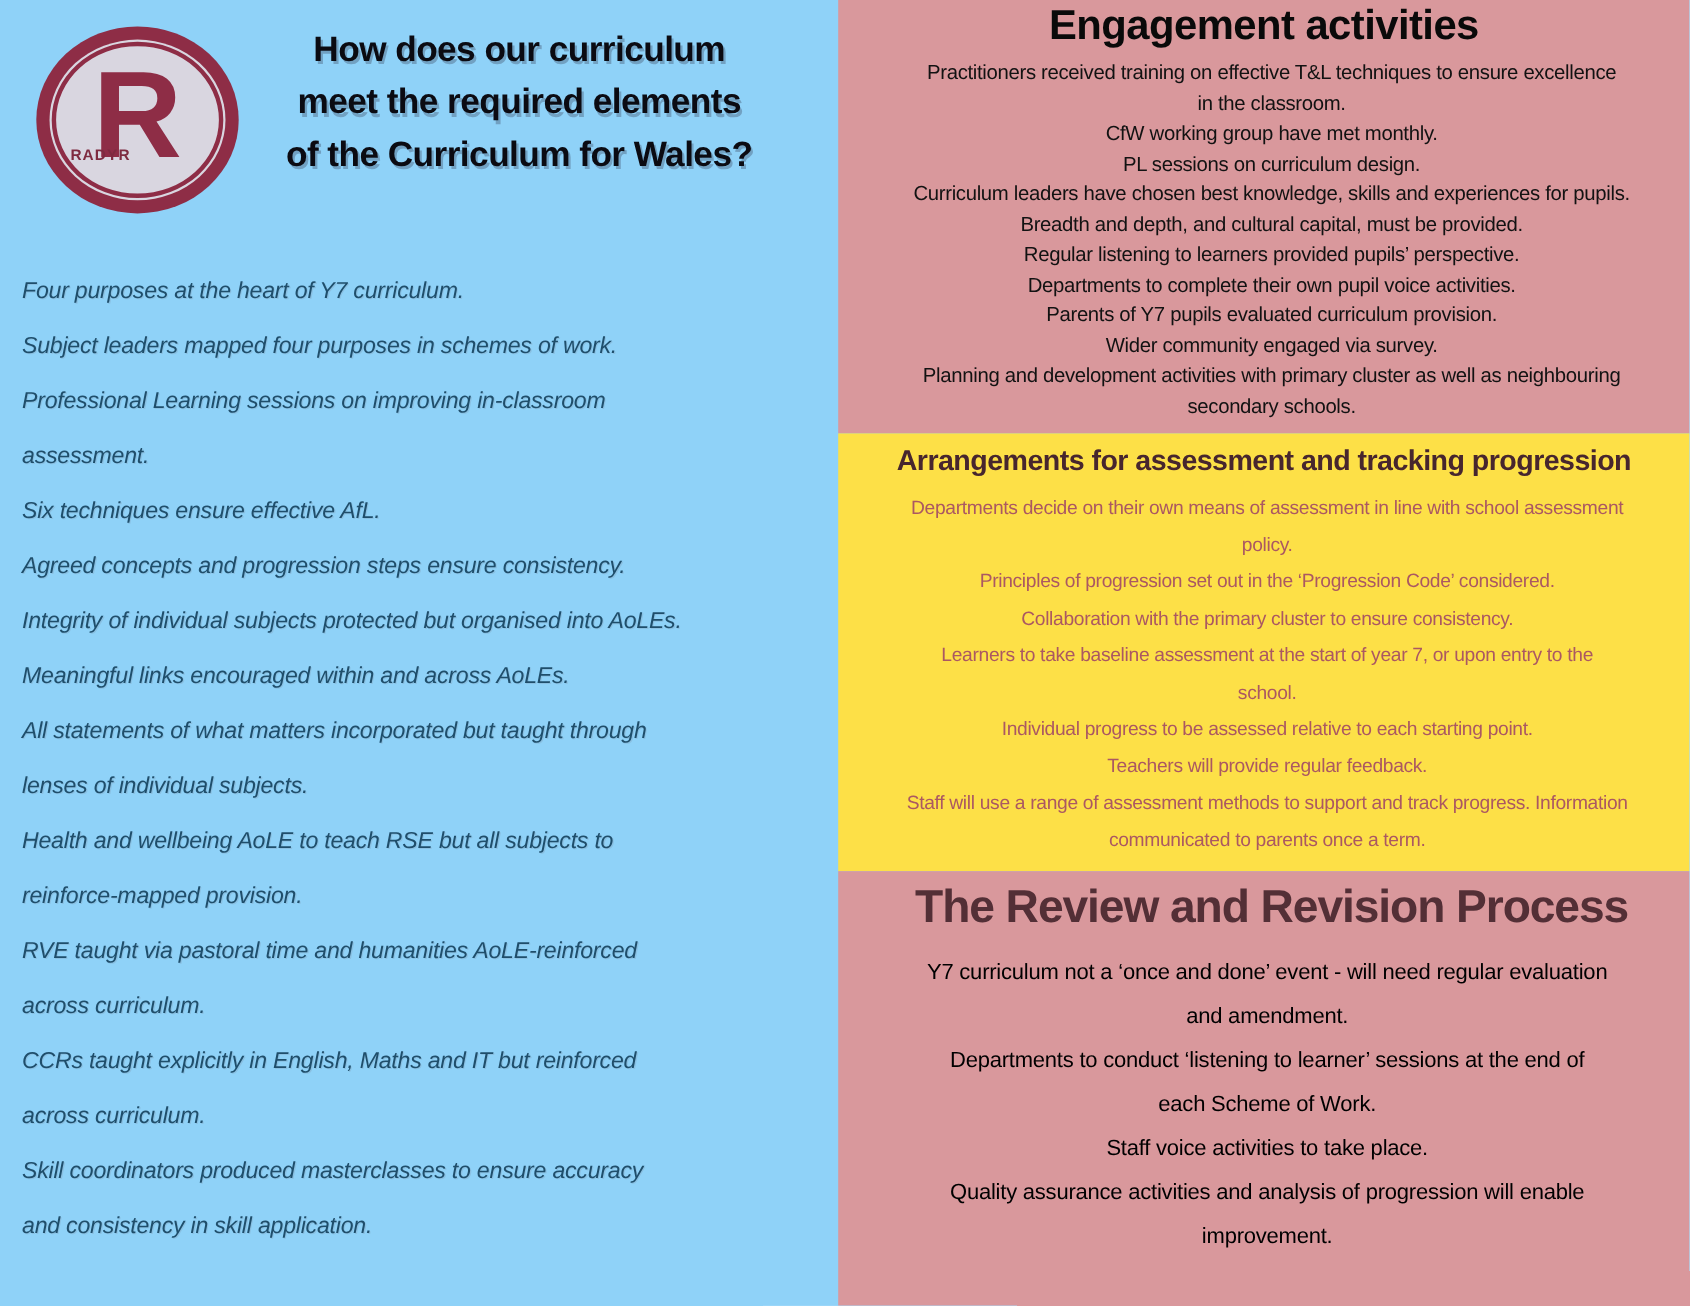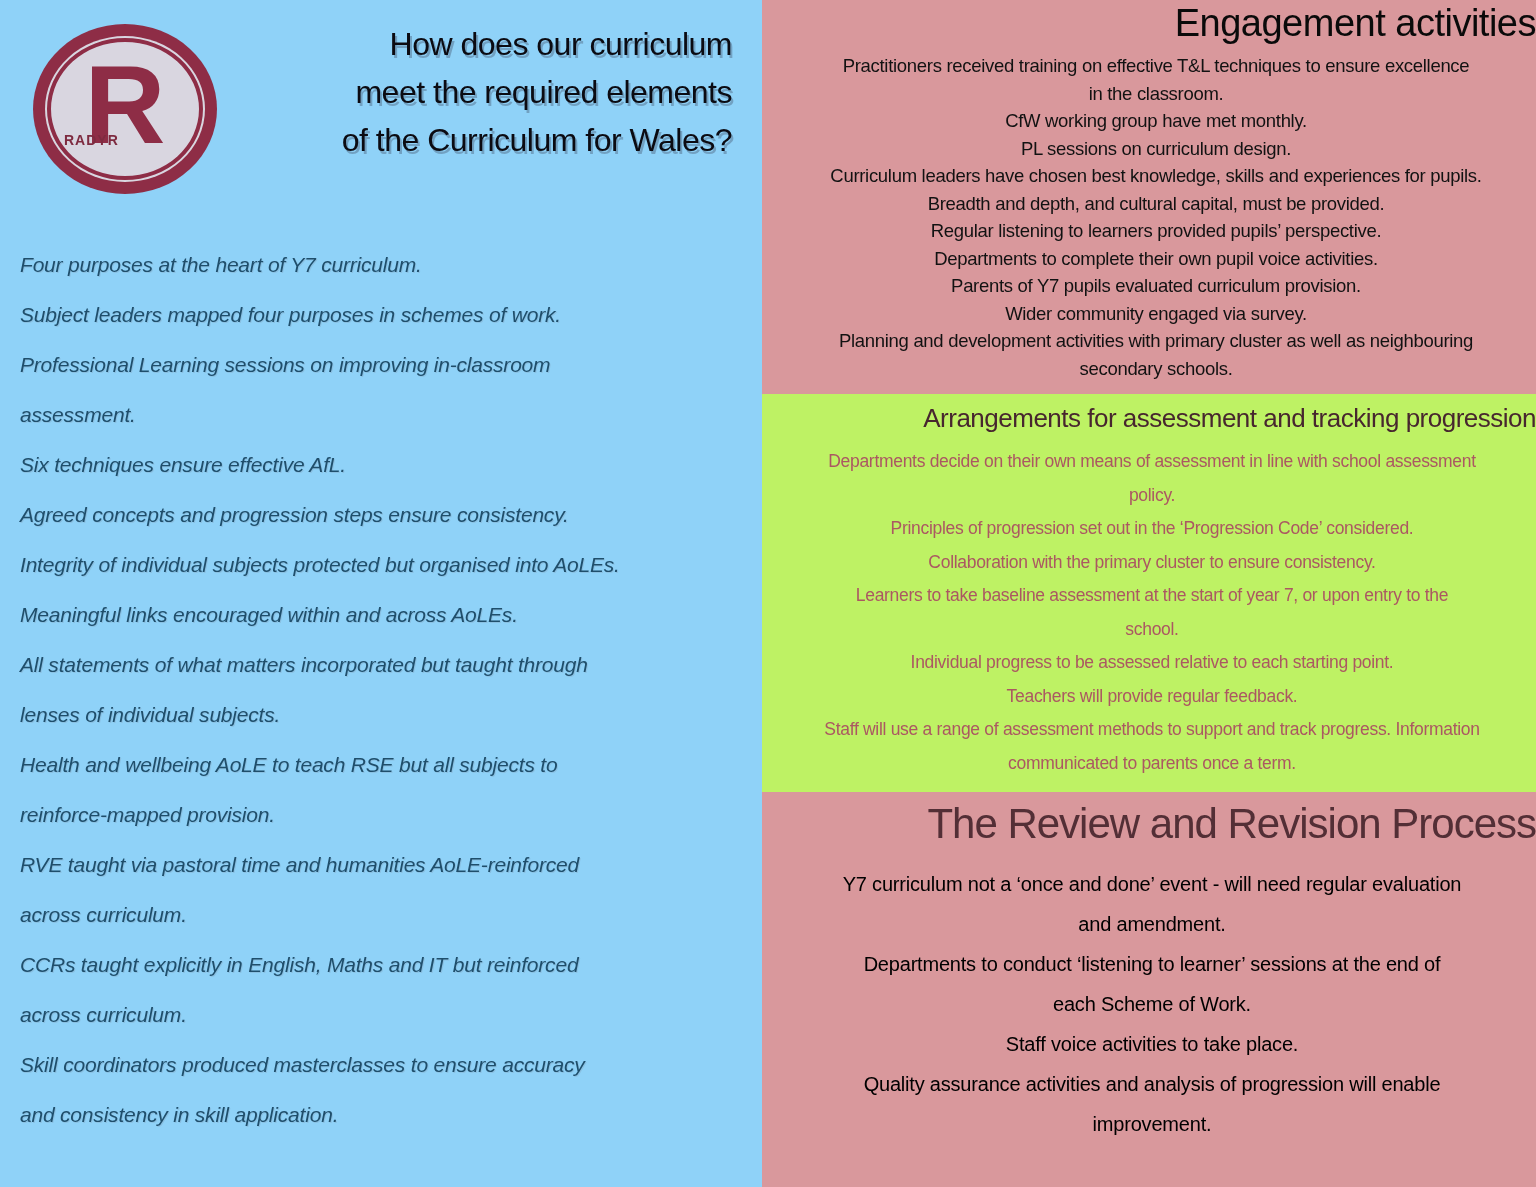--- a/index.html
+++ b/index.html
@@ -13,37 +13,37 @@
   .logo-ring1{width:184px;height:170px;border-radius:50%;background:#8e2d46;
     display:flex;align-items:center;justify-content:center;}
   .logo-ring2{width:160px;height:146px;border-radius:50%;background:#d9d6e0;
     display:flex;align-items:center;justify-content:center;}
   .logo-ring3{width:148px;height:134px;border-radius:50%;background:#d9d6e0;border:4px solid #8e2d46;
     position:relative;display:flex;align-items:center;justify-content:center;}
   .logo-r{font-size:112px;font-weight:bold;color:#8e2d46;line-height:1;margin-top:-8px;}
   .logo-name{position:absolute;left:13px;bottom:28px;font-size:14px;font-weight:bold;
     color:#7e2b40;letter-spacing:1px;}
   .main-title{
-    position:absolute;left:212px;top:20px;width:520px;text-align:right;
-    font-size:32px;line-height:48px;font-weight:normal;color:#0b0b12;letter-spacing:-0.5px;
+    position:absolute;left:212px;top:20px;width:520px;text-align:center;
+    font-size:32px;line-height:48px;font-weight:bold;color:#0b0b12;letter-spacing:-0.5px;
     text-shadow:2px 3px 0 rgba(90,120,150,0.55);
   }
   .left-body{
     position:absolute;left:20px;top:240px;width:728px;
     font-size:21px;line-height:50px;color:#1f4e6b;letter-spacing:-0.2px;
     text-shadow:1px 1px 0 rgba(130,160,185,0.35);
   }
   .left-body p{margin:0;white-space:pre-line;font-style:italic;}
   
   .right-panel{position:absolute;left:762px;top:0;width:774px;height:1187px;}
   .sec{box-sizing:border-box;}
   .sec-engagement{height:394px;background:#d9989c;}
-  .sec-assessment{height:398px;background:#bef264;}
+  .sec-assessment{height:398px;background:#fde047;}
   .sec-review{height:395px;background:#d9989c;}
-  .sec h2{margin:0;text-align:right;font-weight:normal;}
+  .sec h2{margin:0;text-align:center;font-weight:bold;}
   .sec-engagement h2{padding-top:2px;font-size:38px;color:#0a0a0a;letter-spacing:-0.5px;}
   .sec-assessment h2{padding-top:9px;font-size:26px;color:#47262e;letter-spacing:-0.5px;}
   .sec-review h2{padding-top:8px;font-size:42px;color:#532f36;letter-spacing:-1px;padding-left:14px;}
   .sec .body p{margin:0;white-space:pre-line;text-align:center;}
   .sec-engagement .body{padding:7px 10px 0 24px;font-size:18.5px;line-height:27.5px;
     color:#121212;letter-spacing:-0.3px;}
   .sec-assessment .body{padding:11px 14px 0 20px;font-size:17.5px;line-height:33.5px;
     color:#ab5862;letter-spacing:-0.3px;}
   .sec-review .body{padding:16px 14px 0 20px;font-size:20px;line-height:40px;
     color:#000000;letter-spacing:-0.2px;}

